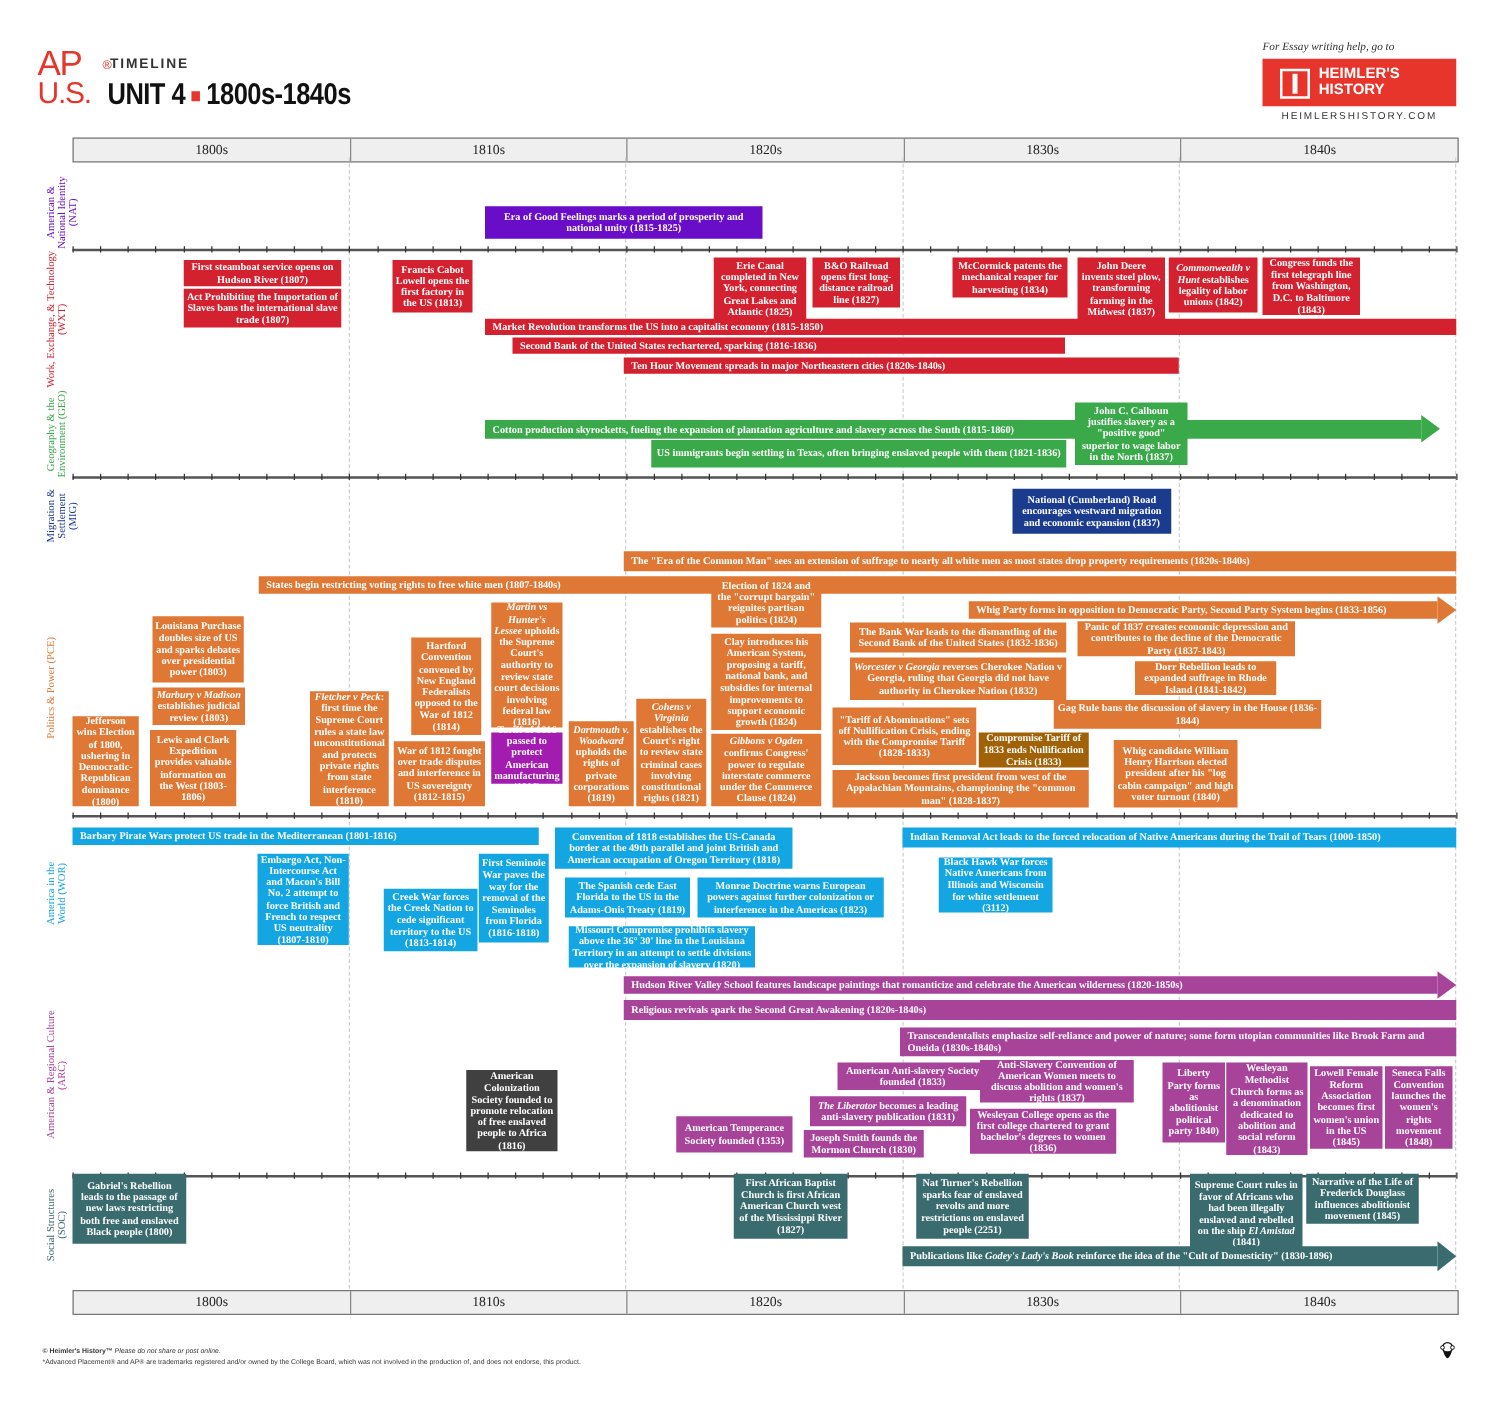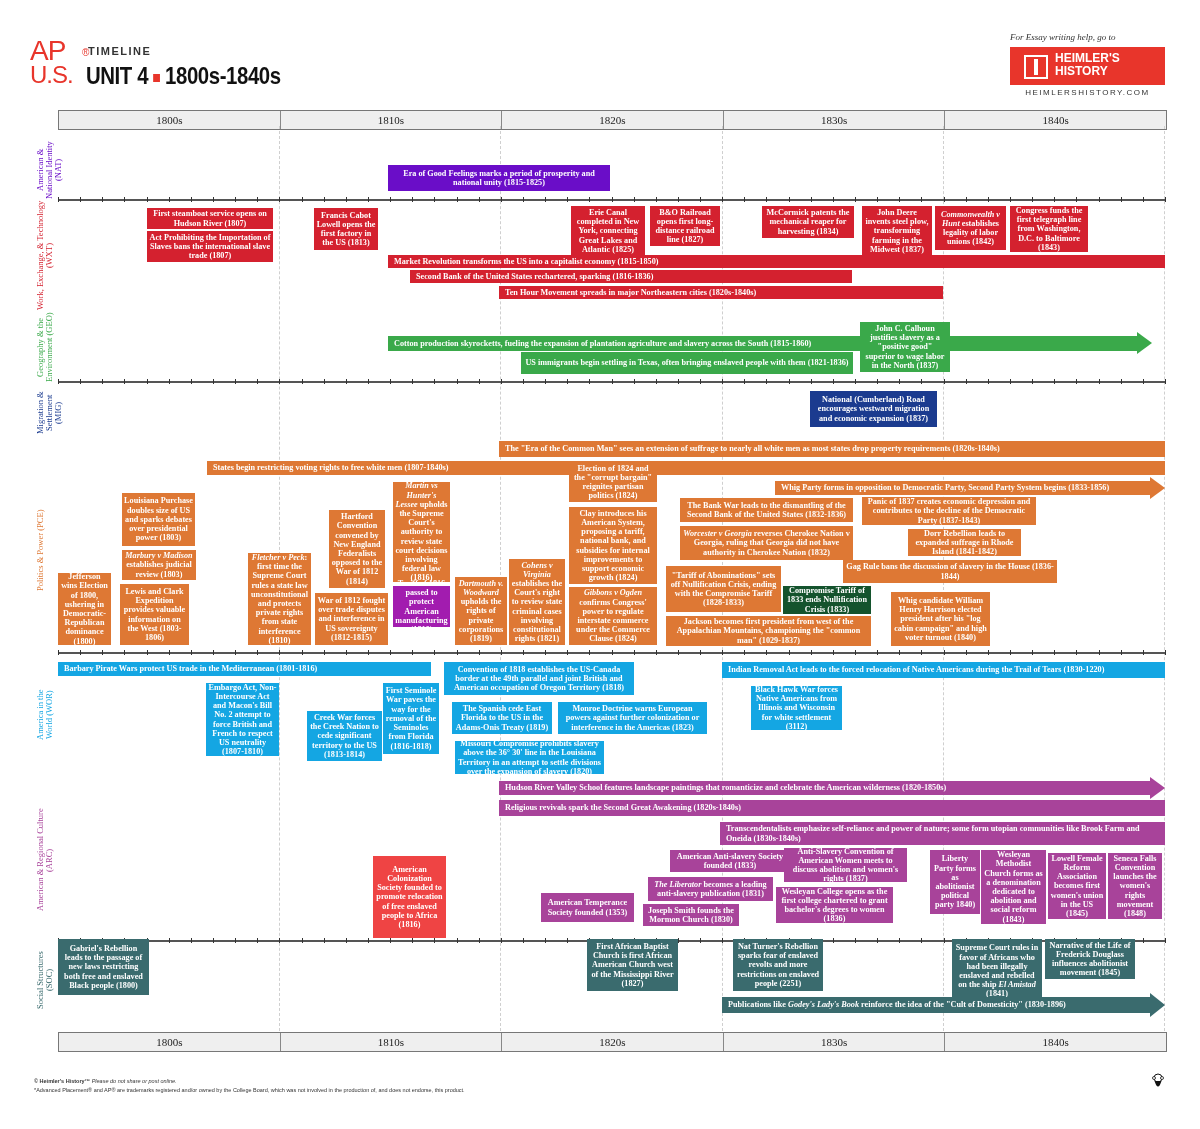--- a/index.html
+++ b/index.html
@@ -420,25 +420,25 @@
     </div>
     <div class="abs ev" style="left: 680px; top: 498px; width: 173px; height: 24px; background: rgb(222, 120, 52);">
       <span>The Bank War leads to the dismantling of the Second Bank of the United States (1832-1836)</span>
     </div>
     <div class="abs ev" style="left: 680px; top: 526px; width: 173px; height: 34px; background: rgb(222, 120, 52);">
       <span><i>Worcester v Georgia</i> reverses Cherokee Nation v Georgia, ruling that Georgia did not have authority in Cherokee Nation (1832)</span>
     </div>
     <div class="abs ev" style="left: 666px; top: 566px; width: 115px; height: 46px; background: rgb(222, 120, 52);">
       <span>"Tariff of Abominations" sets off Nullification Crisis, ending with the Compromise Tariff (1828-1833)</span>
     </div>
-    <div class="abs ev" style="left: 783px; top: 586px; width: 88px; height: 28px; background: #14532d;">
+    <div class="abs ev" style="left: 783px; top: 586px; width: 88px; height: 28px; background: #a16207;">
       <span>Compromise Tariff of 1833 ends Nullification Crisis (1833)</span>
     </div>
     <div class="abs ev" style="left: 666px; top: 616px; width: 205px; height: 30px; background: rgb(222, 120, 52);">
-      <span>Jackson becomes first president from west of the Appalachian Mountains, championing the "common man" (1029-1837)</span>
+      <span>Jackson becomes first president from west of the Appalachian Mountains, championing the "common man" (1828-1837)</span>
     </div>
     <div class="abs ev" style="left: 862px; top: 497px; width: 174px; height: 28px; background: rgb(222, 120, 52);">
       <span>Panic of 1837 creates economic depression and contributes to the decline of the Democratic Party (1837-1843)</span>
     </div>
     <div class="abs ev" style="left: 908px; top: 529px; width: 113px; height: 27px; background: rgb(222, 120, 52);">
       <span>Dorr Rebellion leads to expanded suffrage in Rhode Island (1841-1842)</span>
     </div>
     <div class="abs ev" style="left: 843px; top: 560px; width: 214px; height: 23px; background: rgb(222, 120, 52);">
       <span>Gag Rule bans the discussion of slavery in the House (1836-1844)</span>
     </div>
@@ -463,21 +463,21 @@
     <div class="abs ev" style="left: 452px; top: 702px; width: 100px; height: 32px; background: rgb(20, 166, 227);">
       <span>The Spanish cede East Florida to the US in the Adams-Onis Treaty (1819)</span>
     </div>
     <div class="abs ev" style="left: 558px; top: 702px; width: 149px; height: 32px; background: rgb(20, 166, 227);">
       <span>Monroe Doctrine warns European powers against further colonization or interference in the Americas (1823)</span>
     </div>
     <div class="abs ev" style="left: 455px; top: 741px; width: 149px; height: 33px; background: rgb(20, 166, 227);">
       <span>Missouri Compromise prohibits slavery above the 36° 30' line in the Louisiana Territory in an attempt to settle divisions over the expansion of slavery (1820)</span>
     </div>
     <div class="abs ev left" style="left: 722px; top: 662px; width: 443px; height: 16px; background: rgb(20, 166, 227);">
-      <span>Indian Removal Act leads to the forced relocation of Native Americans during the Trail of Tears (1830-1220)</span>
+      <span>Indian Removal Act leads to the forced relocation of Native Americans during the Trail of Tears (1000-1850)</span>
     </div>
     <div class="abs ev" style="left: 751px; top: 686px; width: 91px; height: 44px; background: rgb(20, 166, 227);">
       <span>Black Hawk War forces Native Americans from Illinois and Wisconsin for white settlement (3112)</span>
     </div>
     <div class="abs ev left" style="left: 499px; top: 781px; width: 651px; height: 14px; background: rgb(168, 67, 154);">
       <span>Hudson River Valley School features landscape paintings that romanticize and celebrate the American wilderness (1820-1850s)</span>
     </div>
     <div class="abs arrow-head" style="border-top-width: 11px; border-bottom-width: 11px; border-left: 15px solid rgb(168, 67, 154); left: 1150px; top: 777px;"></div>
     <div class="abs ev left" style="left: 499px; top: 800px; width: 666px; height: 16px; background: rgb(168, 67, 154);">
       <span>Religious revivals spark the Second Great Awakening (1820s-1840s)</span>
@@ -493,21 +493,21 @@
     </div>
     <div class="abs ev" style="left: 643px; top: 904px; width: 96px; height: 22px; background: rgb(168, 67, 154);">
       <span>Joseph Smith founds the Mormon Church (1830)</span>
     </div>
     <div class="abs ev" style="left: 784px; top: 848px; width: 123px; height: 34px; background: rgb(168, 67, 154);">
       <span>Anti-Slavery Convention of American Women meets to discuss abolition and women's rights (1837)</span>
     </div>
     <div class="abs ev" style="left: 776px; top: 887px; width: 117px; height: 36px; background: rgb(168, 67, 154);">
       <span>Wesleyan College opens as the first college chartered to grant bachelor's degrees to women (1836)</span>
     </div>
-    <div class="abs ev" style="left: 373px; top: 856px; width: 73px; height: 82px; background: #ef4444;">
+    <div class="abs ev" style="left: 373px; top: 856px; width: 73px; height: 65px; background: #404040;">
       <span>American Colonization Society founded to promote relocation of free enslaved people to Africa (1816)</span>
     </div>
     <div class="abs ev" style="left: 541px; top: 893px; width: 93px; height: 29px; background: rgb(168, 67, 154);">
       <span>American Temperance Society founded (1353)</span>
     </div>
     <div class="abs ev" style="left: 930px; top: 850px; width: 50px; height: 64px; background: rgb(168, 67, 154);">
       <span>Liberty Party forms as abolitionist political party 1840)</span>
     </div>
     <div class="abs ev" style="left: 981px; top: 850px; width: 65px; height: 74px; background: rgb(168, 67, 154);">
       <span>Wesleyan Methodist Church forms as a denomination dedicated to abolition and social reform (1843)</span>

